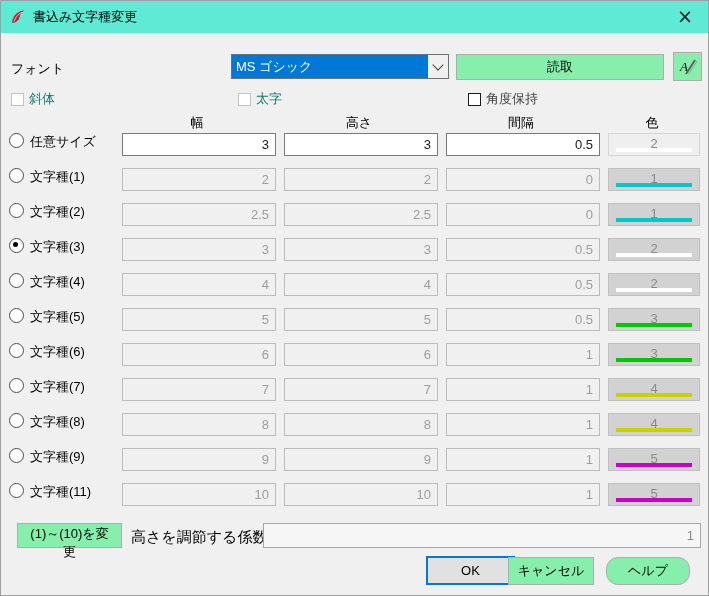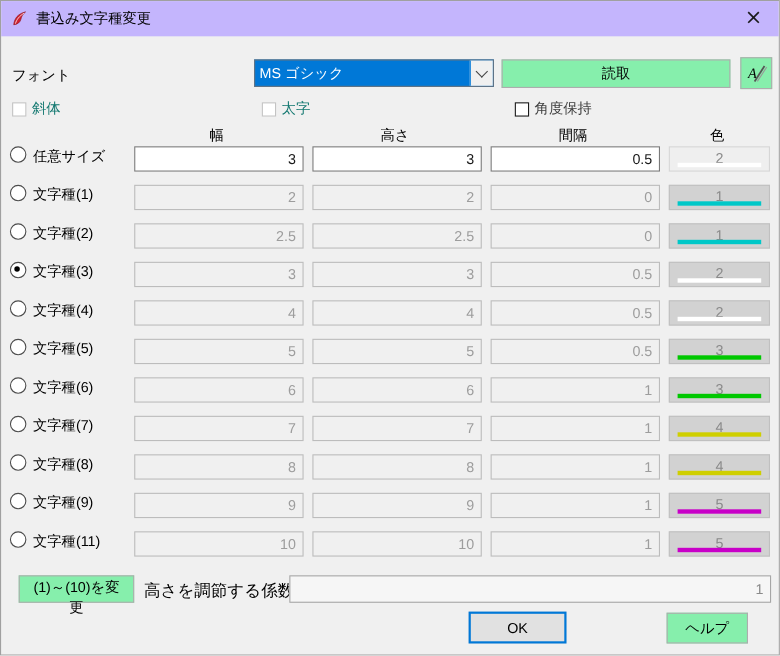--- a/index.html
+++ b/index.html
@@ -1,18 +1,18 @@
 <!DOCTYPE html>
 <html><head>
 <meta charset="utf-8">
 <style>
   html,body{margin:0;padding:0;background:#e8e8e8;font-family:"Liberation Sans","DejaVu Sans",sans-serif;}
   .dialog{position:relative;width:707px;height:594px;background:#f0f0f0;border:1px solid #a0a0a0;overflow:hidden;}
   
-  .titlebar{position:absolute;left:0;top:0;width:100%;height:32px;background:#c4b5fd;display:flex;align-items:center;}
+  .titlebar{position:absolute;left:0;top:0;width:100%;height:32px;background:#5eead4;display:flex;align-items:center;}
   .app-icon{margin-left:9px;width:16px;height:16px;display:inline-flex;}
   .title-text{margin-left:7px;font-size:13px;color:#000;}
   .close-btn{position:absolute;right:0;top:0;width:46px;height:31px;border:none;background:transparent;display:flex;align-items:center;justify-content:center;cursor:pointer;}
   .close-btn span{font-size:19px;color:#1a1a1a;line-height:1;font-family:"DejaVu Sans",sans-serif;}
   .body{position:absolute;left:0;top:32px;width:100%;height:562px;}
   
   .font-label{position:absolute;left:10px;top:27px;font-size:13px;color:#000;}
   .combo{position:absolute;left:230px;top:21px;width:218px;height:25px;border:1px solid #66727e;background:#0078d7;box-sizing:border-box;display:flex;cursor:pointer;}
   .combo-val{flex:1;color:#fff;font-size:13px;line-height:23px;padding-left:4px;overflow:hidden;white-space:nowrap;}
   .combo-arrow{width:20px;background:#f0f0f0;border-left:1px solid #0078d7;display:flex;align-items:center;justify-content:center;}
@@ -43,21 +43,21 @@
   .pen{width:92px;height:23px;box-sizing:border-box;position:relative;border:1px solid #c0c0c0;background:#d2d2d2;padding:0;cursor:pointer;flex:0 0 auto;}
   .pen.light{background:#efefef;border-color:#d6d6d6;}
   .pen-num{position:absolute;left:0;right:0;top:2px;text-align:center;font-size:13px;color:#8a8a8a;}
   .pen-bar{position:absolute;left:7px;right:7px;bottom:3px;height:4px;}
   
   .change-btn{position:absolute;left:16px;top:490px;width:105px;height:25px;font-size:13px;}
   .factor-label{position:absolute;left:130px;top:495px;font-size:15px;color:#000;text-align:center;}
   .factor-input{position:absolute;left:262px;top:490px;width:438px;height:25px;box-sizing:border-box;background:#f6f6f6;border:1px solid #a6a6a6;font-size:13px;color:#8a8a8a;text-align:right;padding-right:6px;font-family:inherit;}
   .ok-btn{position:absolute;left:425px;top:523px;width:89px;height:29px;border:2px solid #0078d7;background:#e1e1e1;}
   .cancel-btn{position:absolute;left:507px;top:524px;width:86px;height:28px;}
-  .help-btn{position:absolute;left:605px;top:524px;width:74px;height:28px;}
+  .help-btn{position:absolute;left:605px;top:524px;width:84px;height:28px;border-radius:12px;}
 </style>
 </head>
 <body>
 
 <div class="dialog">
   <div class="titlebar">
     <span class="app-icon">
       <svg width="16" height="16" viewBox="0 0 16 16">
         <path d="M2.5 13.5 C3 8 6 3.5 13.2 1.8 C10.5 4 9.5 6 9 8.5 C8.4 11.2 6 13.2 2.5 13.5 Z" fill="#cf2030" stroke="#8e1420" stroke-width="0.6"></path>
         <path d="M4 12.5 C5 9 7.5 5.5 12 3" stroke="#ffffff" stroke-width="0.7" fill="none"></path>
@@ -228,15 +228,16 @@
             <span class="pen-bar" style="background:#c800c8"></span>
           </button>
         </div>
       </div>
 
     <button class="btn change-btn">(1)～(10)を変更</button>
     <span class="factor-label">高さを調節する係数</span>
     <input class="factor-input" value="1" style="">
 
     <button class="btn ok-btn">OK</button>
+    <button class="btn cancel-btn">キャンセル</button>
     <button class="btn help-btn">ヘルプ</button>
   </div>
 </div>
 
 </body></html>

